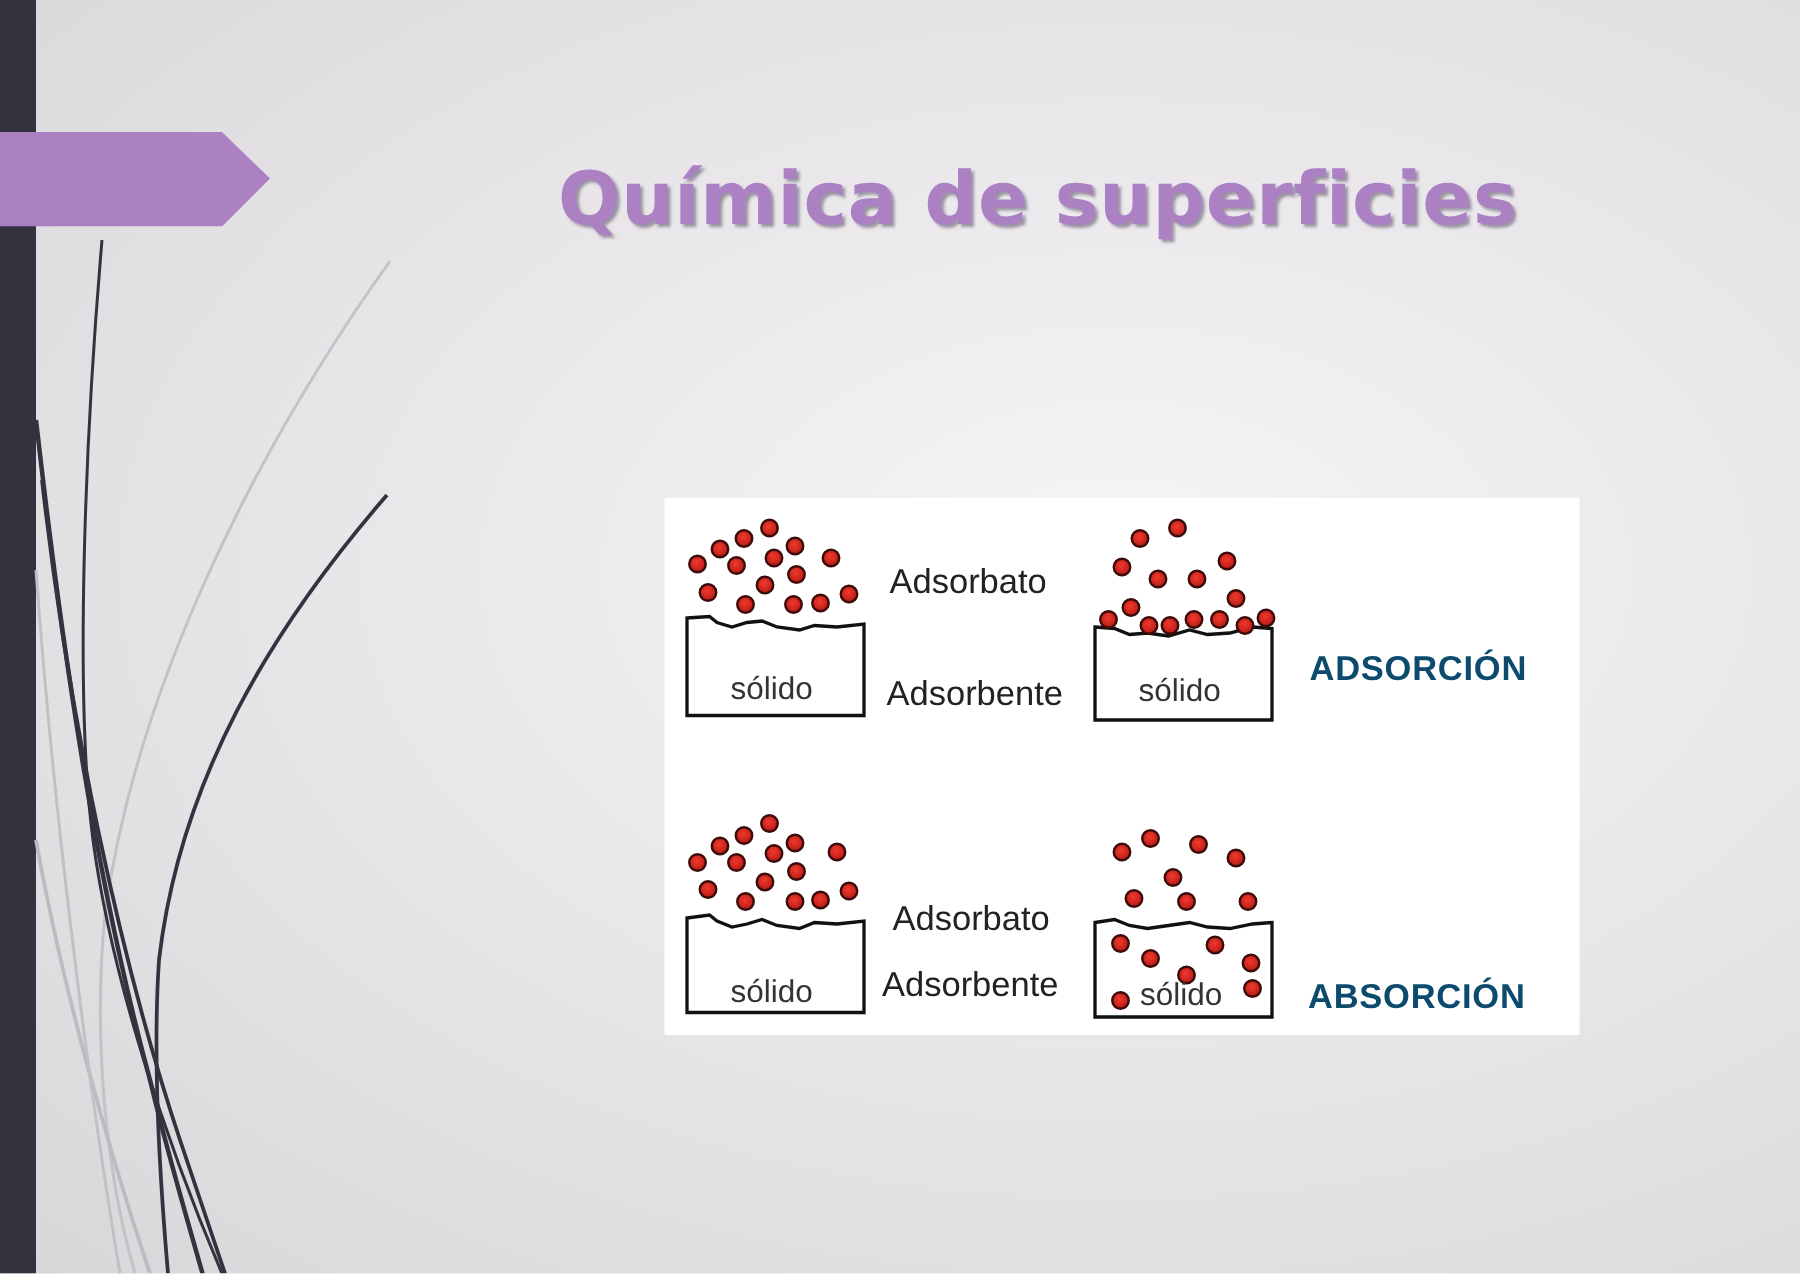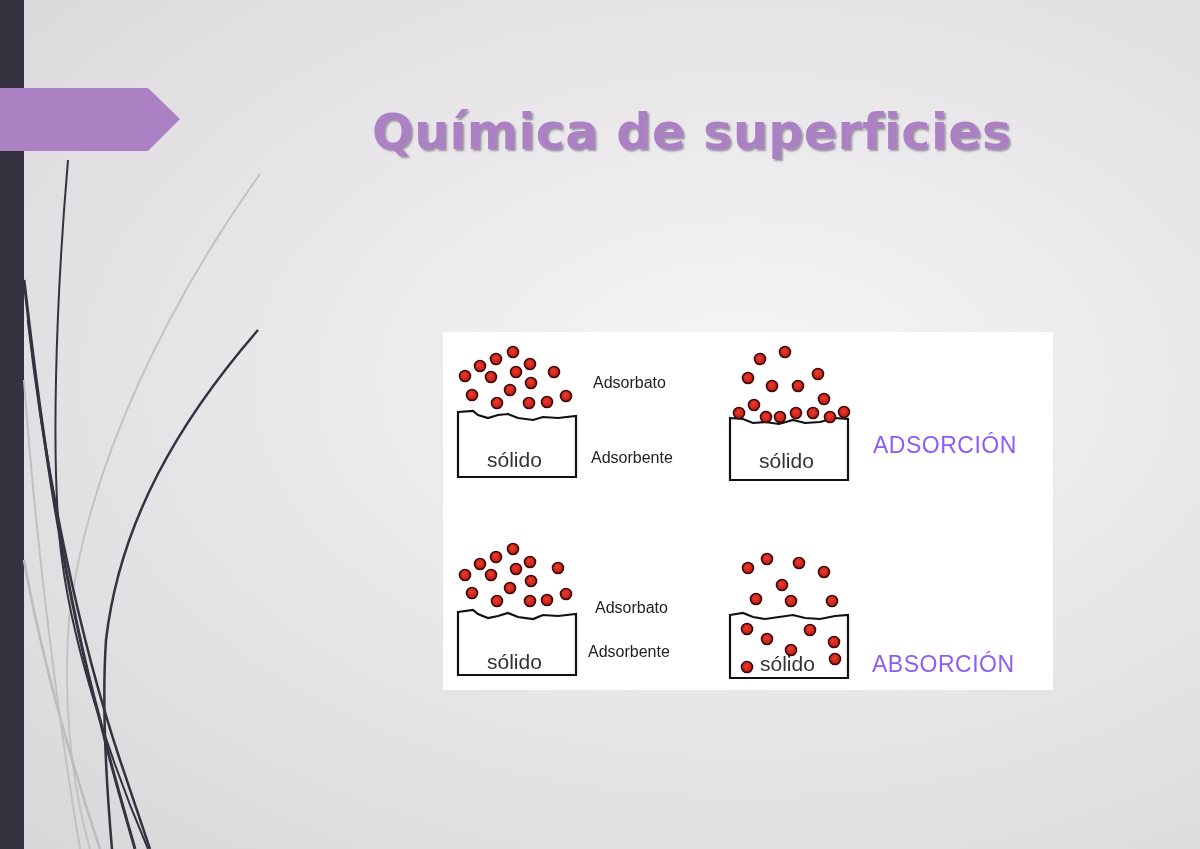--- a/index.html
+++ b/index.html
@@ -15,22 +15,22 @@
     position:absolute; left:372px; top:84px; width:640px;
     font-family: "DejaVu Sans", sans-serif; font-weight:bold; font-size:49px;
     color:#ab81c4; letter-spacing:0.5px;
     text-shadow: 2px 2px 2px rgba(90,80,100,0.55);
     white-space:nowrap;
     margin-top:20px;
   }
   .figure { position:absolute; left:443px; top:332px; width:610px; height:358px; background:#ffffff; }
   .figure svg { position:absolute; left:0; top:0; }
   .lbl { position:absolute; font-family:"Liberation Sans", sans-serif; color:#222; white-space:nowrap; }
-  .lbl.small { font-size:16px; }
-  .lbl.big { font-size:23px; font-weight:normal; letter-spacing:0.5px; color:#8b5cf6; }
+  .lbl.small { font-size:23px; }
+  .lbl.big { font-size:23px; font-weight:bold; letter-spacing:0.5px; color:#0c4a6e; }
   .lbl.solid { font-size:21px; color:#333; }
 </style>
 </head>
 <body>
 
 <div class="sidebar-bar"></div>
 
 <svg class="swooshes" viewBox="0 0 320 849">
   <path d="M260 174 C170 300 90 460 70 610 C62 690 70 780 90 849" stroke="#c4c2c6" stroke-width="2" fill="none"></path>
   <path d="M24 560 C40 650 70 760 100 849" stroke="#bdbbc0" stroke-width="2.5" fill="none"></path>

